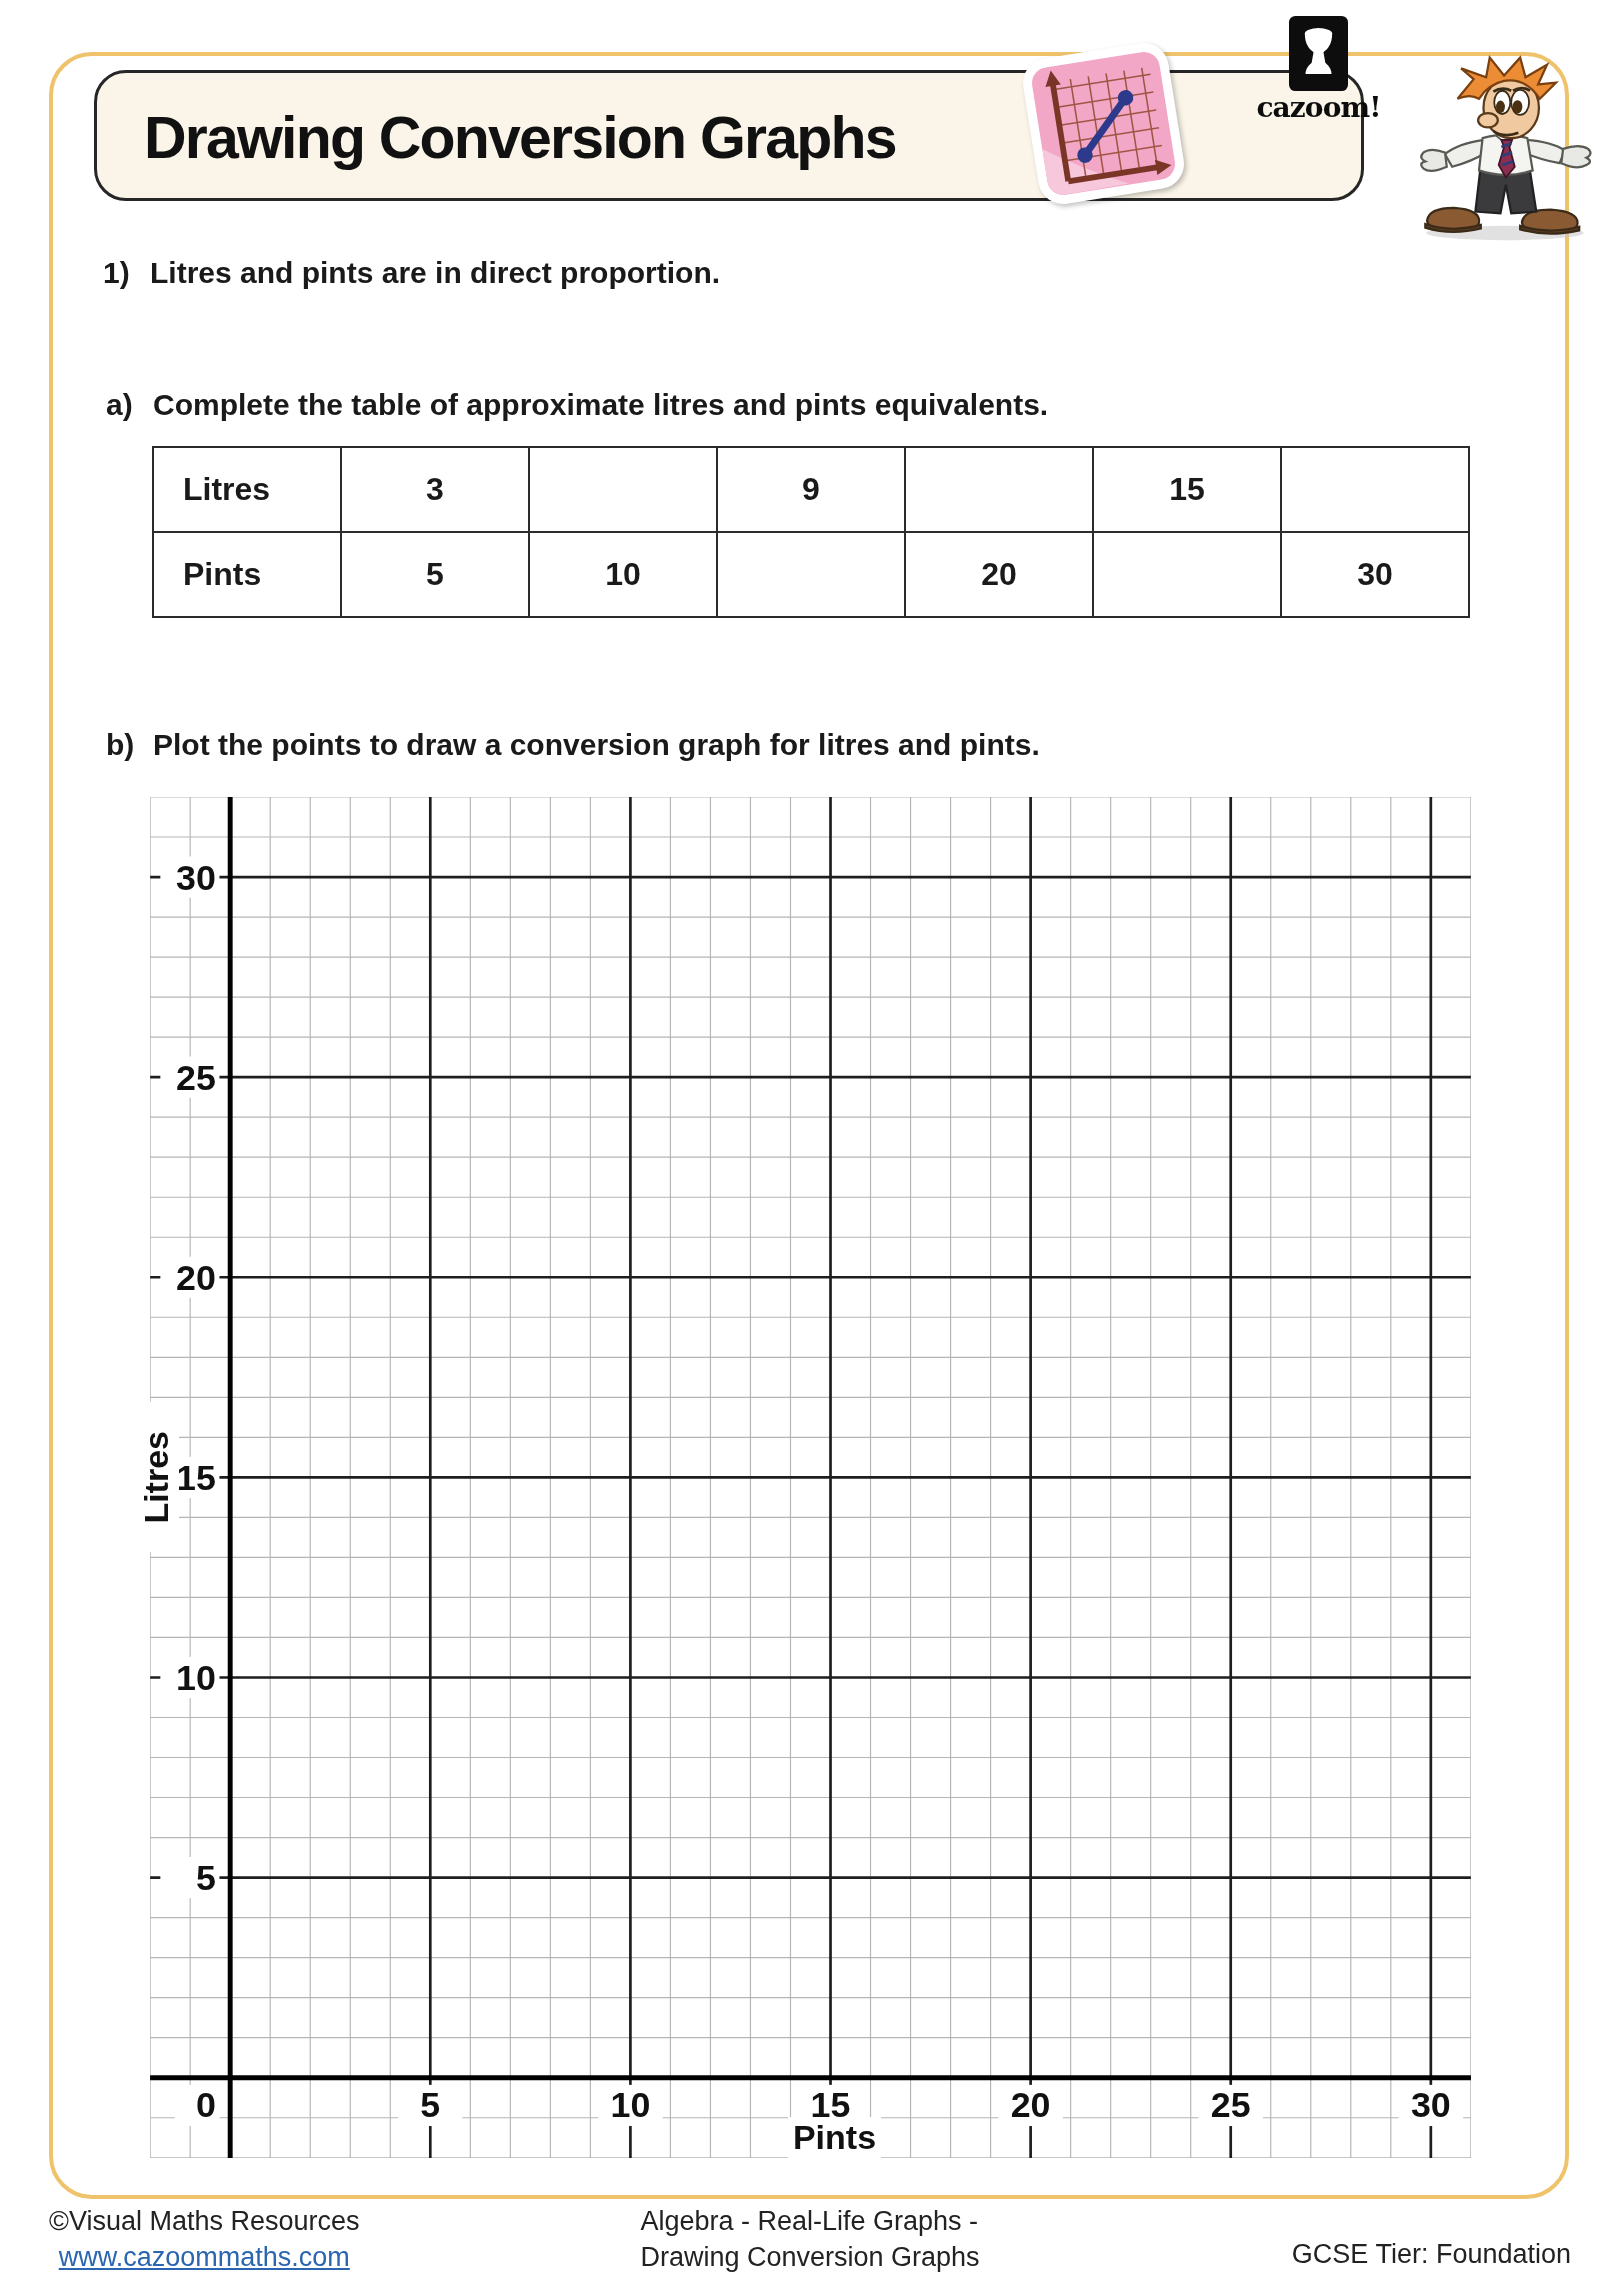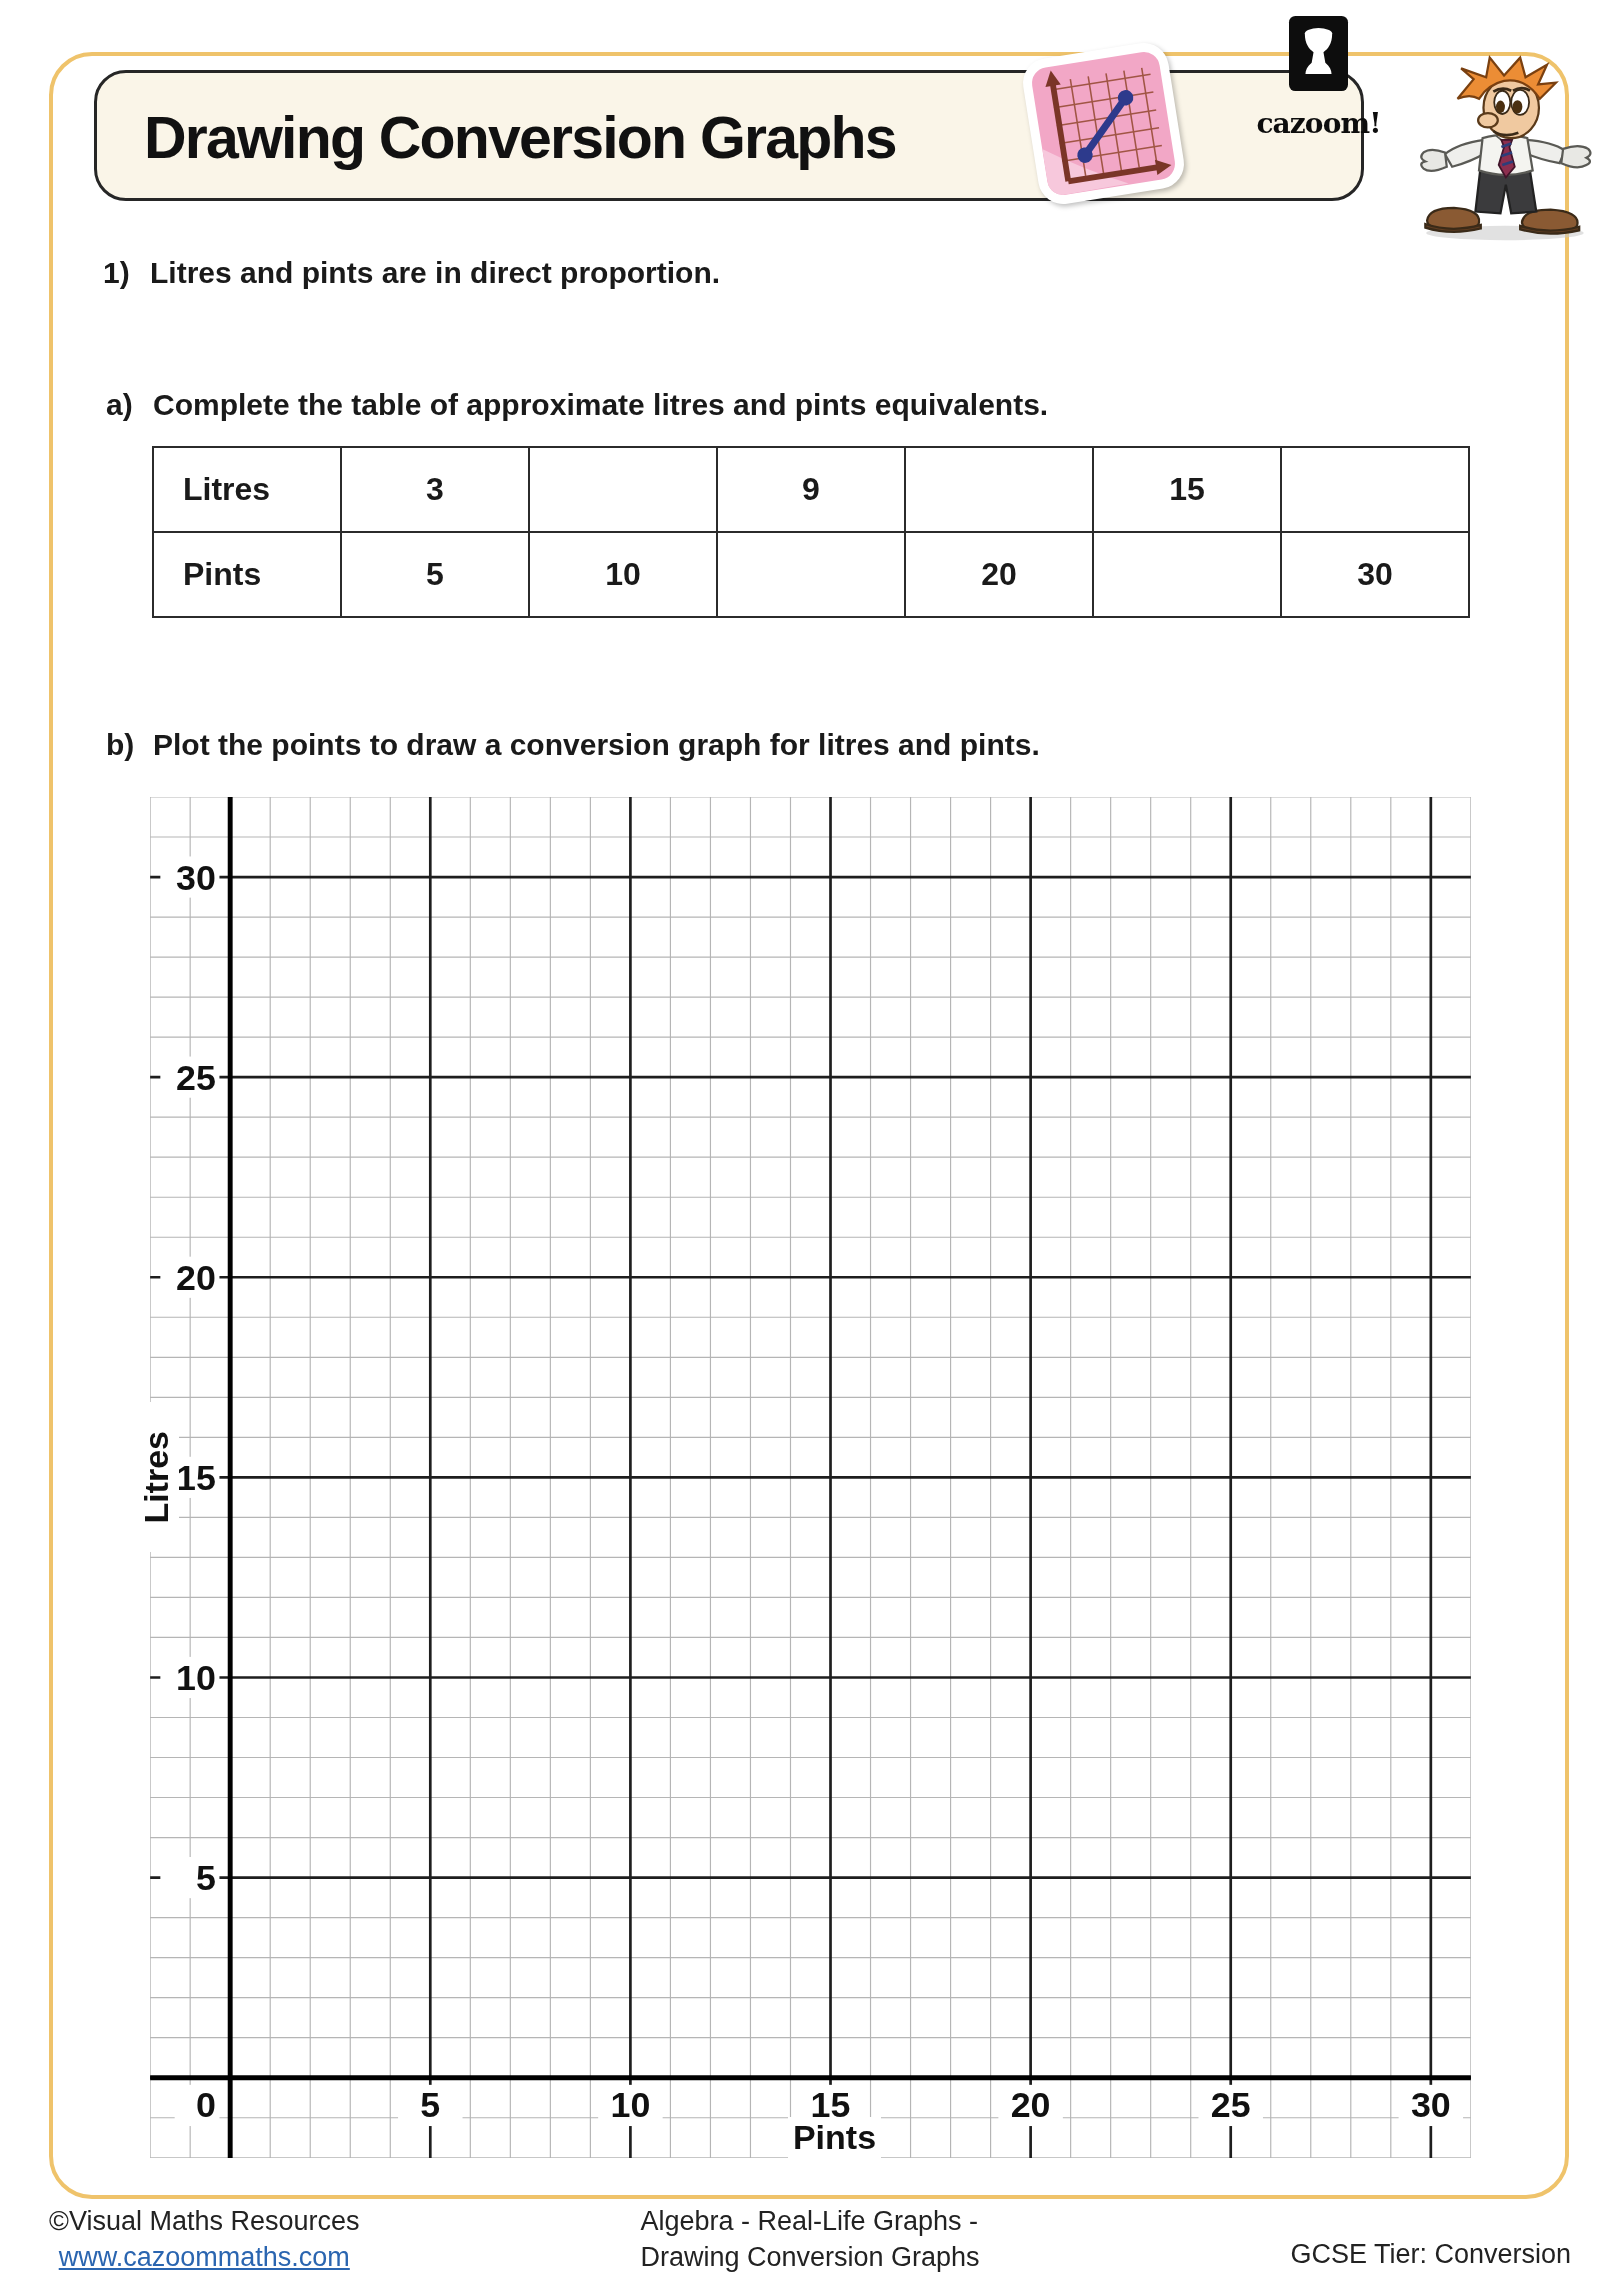--- a/index.html
+++ b/index.html
@@ -54,21 +54,21 @@
   .cazoom-logo {
     position: absolute; left: 1247px; top: 16px;
     width: 143px; text-align: center; z-index: 3;
   }
   .logo-box {
     width: 59px; height: 75px; margin: 0 auto;
     background: #0d0d0d; border-radius: 6.3px;
     display: flex; align-items: center; justify-content: center;
   }
   .logo-wordmark {
-    margin-top: 16px;
+    margin-top: 0;
     font-family: "DejaVu Serif", serif;
     font-weight: bold; font-size: 28px; letter-spacing: -0.9px;
     color: #0d0d0d;
   }
   .mascot { position: absolute; left: 1411px; top: 54px; z-index: 6; }
   
   .q-block { position: absolute; display: flex; font-size: 30px; font-weight: bold; line-height: 39px; z-index: 2; }
   .q-num { width: 47px; flex: 0 0 47px; }
   #q1 { left: 103px; top: 253px; }
   #part-a { left: 106px; top: 385px; }
@@ -367,17 +367,17 @@
 
   <div class="footer">
     <div class="footer-left">
       <div>©Visual Maths Resources</div>
       <div><a href="#" class="weblink">www.cazoommaths.com</a></div>
     </div>
     <div class="footer-center">
       <div>Algebra - Real-Life Graphs -</div>
       <div>Drawing Conversion Graphs</div>
     </div>
-    <div class="footer-right">GCSE Tier: Conversion</div>
+    <div class="footer-right">GCSE Tier: Foundation</div>
   </div>
 
 </div>
 
 
 </body></html>

